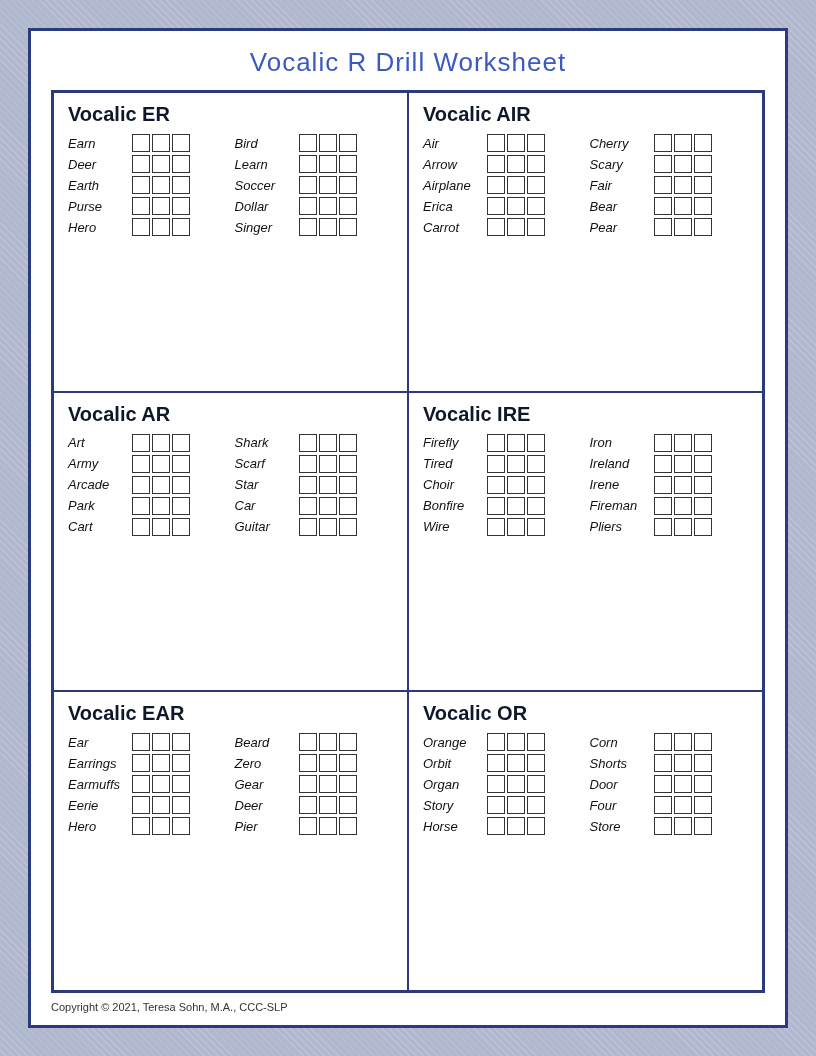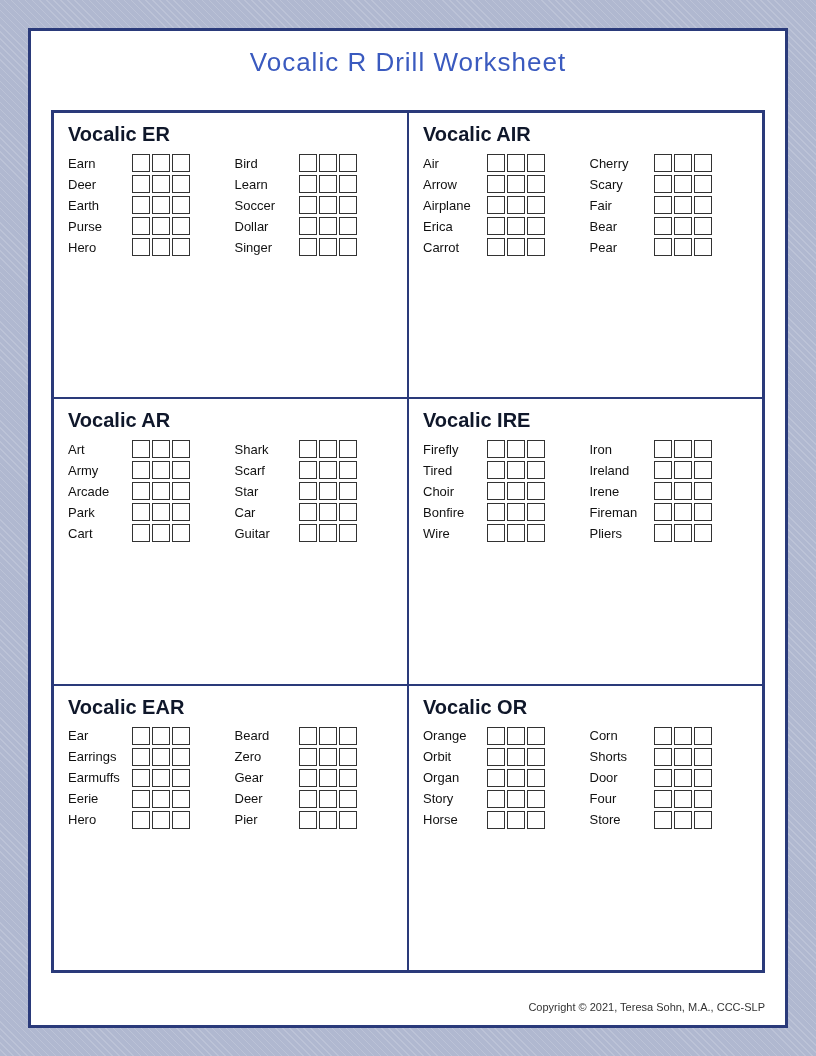--- a/index.html
+++ b/index.html
@@ -20,21 +20,20 @@
       font-family: Arial, sans-serif;
     }
     .page {
       width: 760px;
       height: 1000px;
       background: white;
       border: 3px solid #2a3a7a;
       padding: 16px 20px 12px 20px;
       display: flex;
       flex-direction: column;
-      gap: 20px;
     }
     .page-title {
       text-align: center;
       font-size: 26px;
       font-family: 'Comic Sans MS', cursive, sans-serif;
       color: #3a5abf;
       margin-bottom: 12px;
       letter-spacing: 1px;
     }
     .sections-grid {
@@ -64,34 +63,35 @@
       display: flex;
       align-items: center;
       gap: 6px;
       margin-bottom: 3px;
     }
     .word-label {
       font-size: 13px;
       min-width: 58px;
       font-family: Arial, sans-serif;
       color: #111;
+      font-style: italic;
     }
     .checkboxes {
       display: flex;
       gap: 2px;
     }
     .checkbox {
       width: 18px;
       height: 18px;
       border: 1.5px solid #333;
       background: white;
       display: inline-block;
     }
     .footer {
-      text-align: right;
+      text-align: left;
       font-size: 11px;
       color: #333;
       margin-top: 8px;
       font-family: Arial, sans-serif;
     }
   </style>
 </head>
 <body>
 
 <div class="page">

